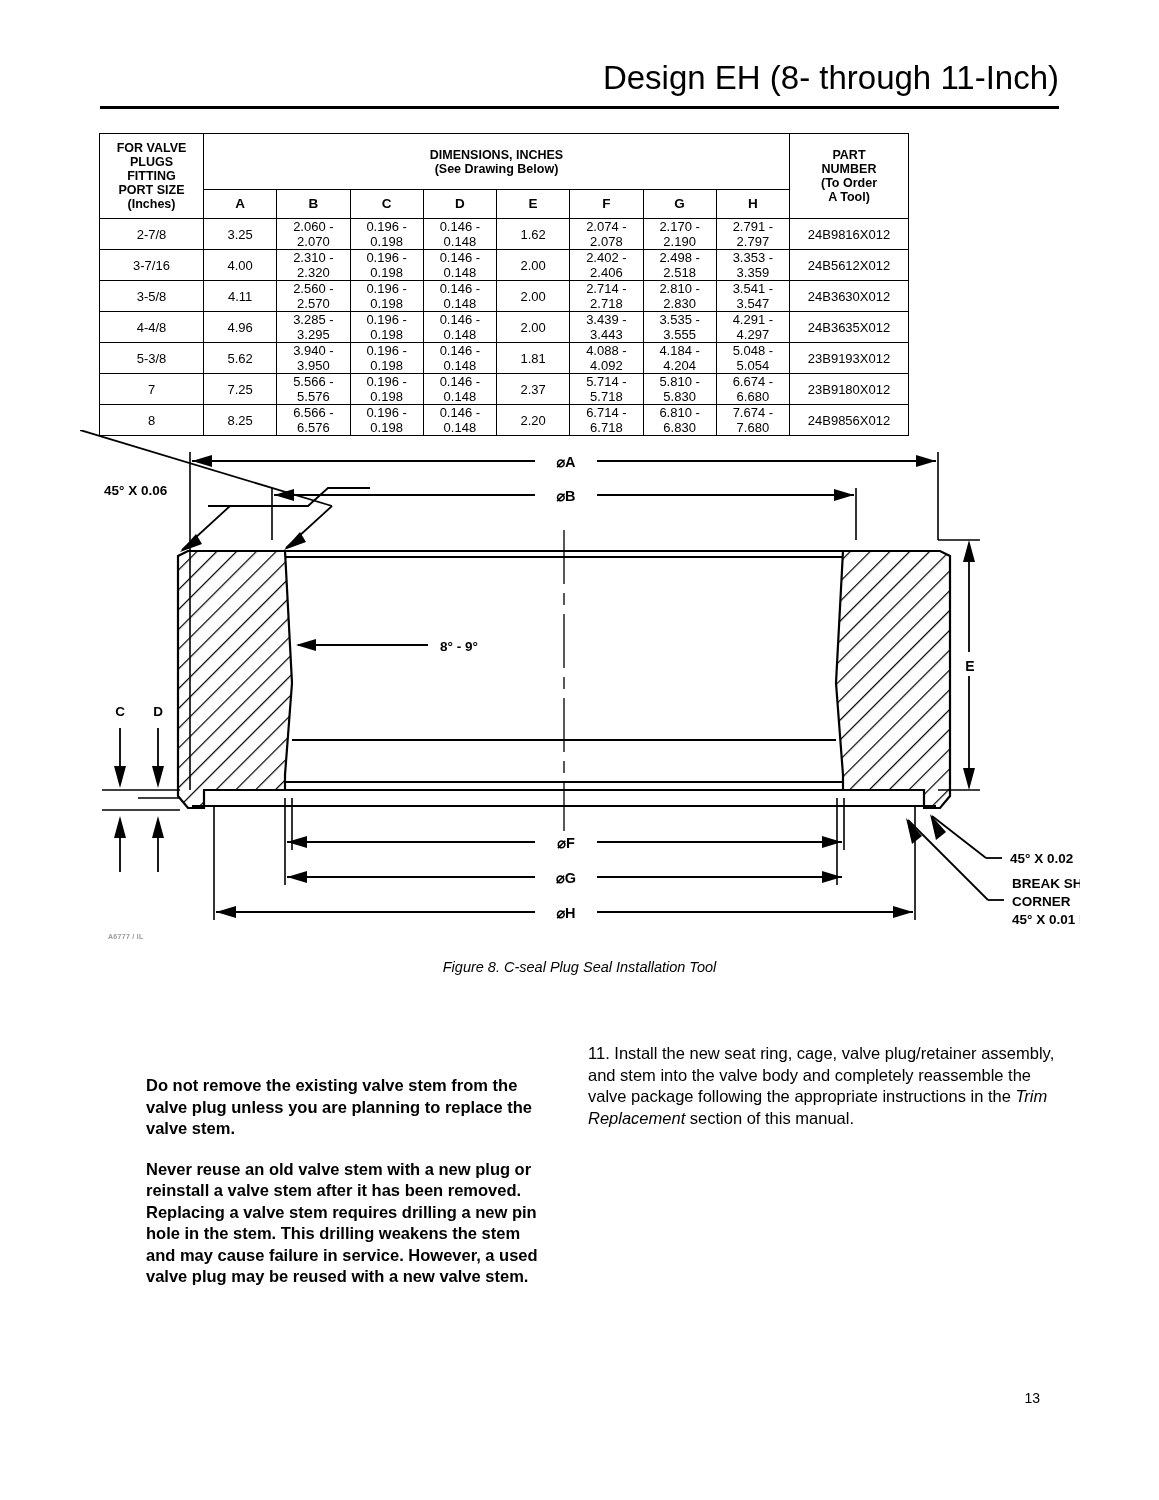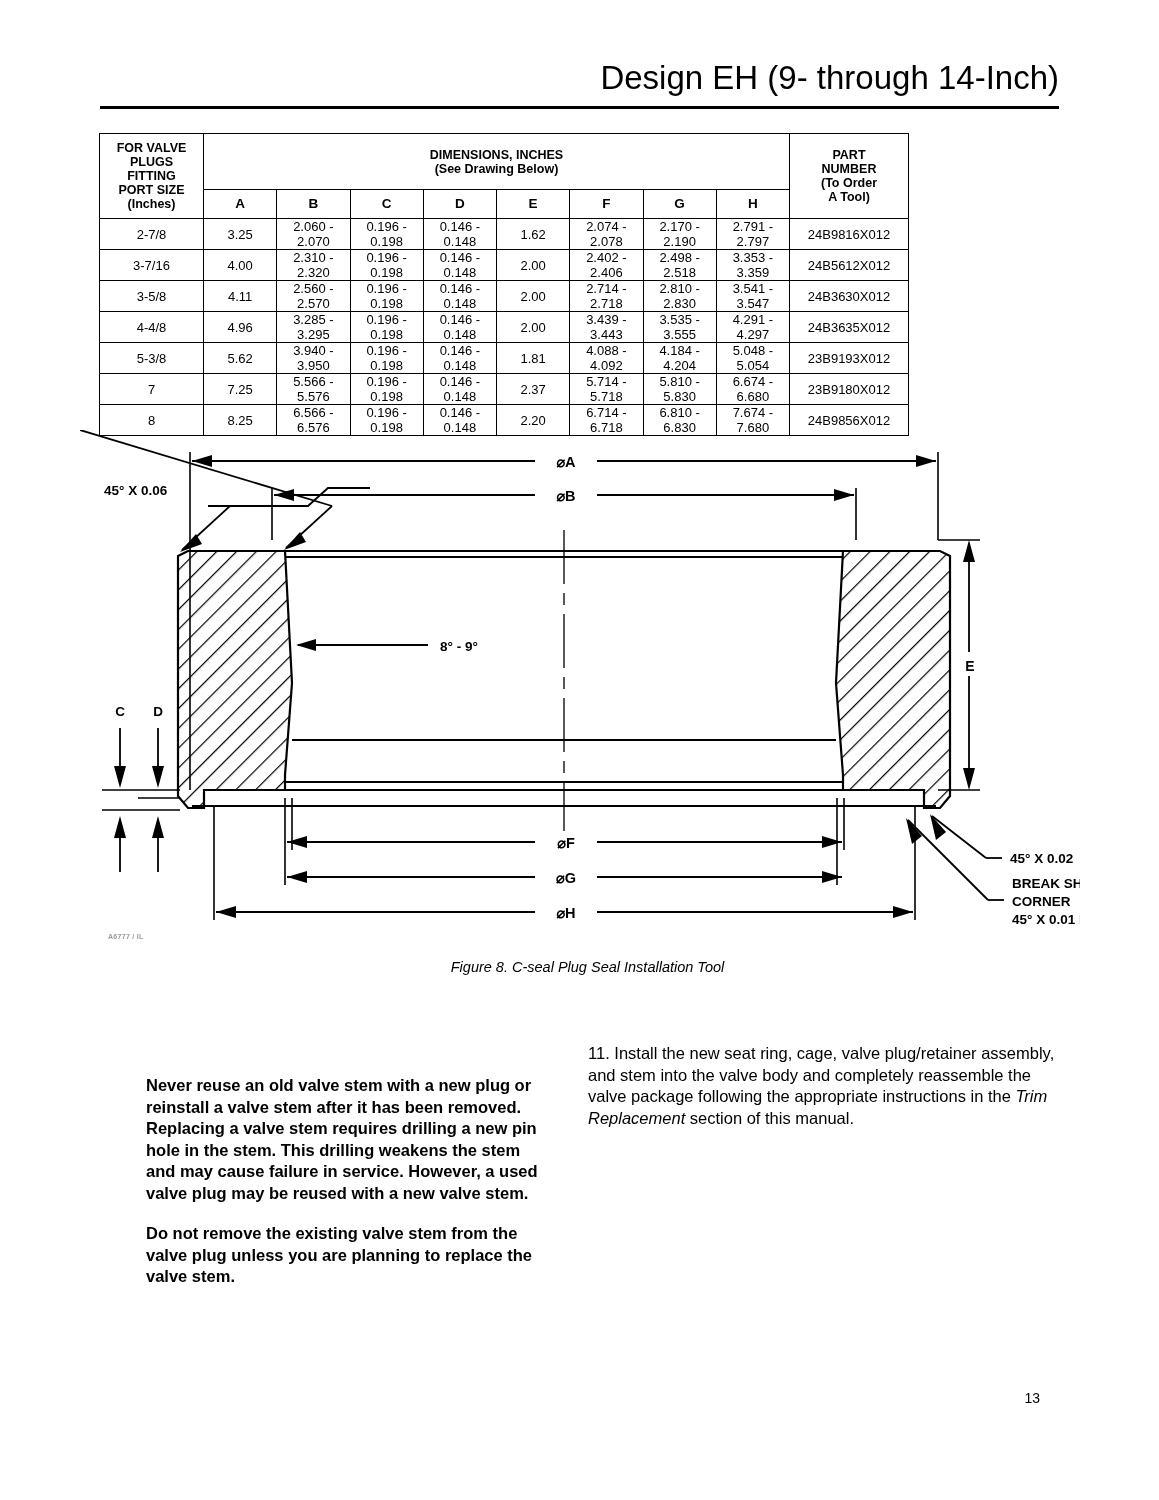--- a/index.html
+++ b/index.html
@@ -96,21 +96,21 @@
     position: absolute;
     left: 80px;
     top: 430px;
     width: 1000px;
     height: 510px;
   }
   .drawing svg { display: block; }
 
   .fig-caption {
     position: absolute;
-    left: 108px;
+    left: 100px;
     top: 959px;
     width: 959px;
     text-align: center;
     font-size: 14.5px;
     font-style: italic;
   }
 
   
   .col-left {
     position: absolute;
@@ -172,21 +172,21 @@
     font-size: 7px;
     font-weight: bold;
     color: #9a9a9a;
     letter-spacing: 0.3px;
   }
 </style>
 </head>
 <body>
 
 <div class="page-header">
-  <div class="title">Design EH (9- through 14-Inch)</div>
+  <div class="title">Design EH (8- through 11-Inch)</div>
 </div>
 <div class="header-rule"></div>
 
 <table class="dim-table">
   <thead>
     <tr>
       <th class="th-portsize" rowspan="2">
         <div>FOR VALVE</div>
         <div>PLUGS</div>
         <div>FITTING</div>
@@ -454,22 +454,22 @@
   </g>
 </svg>
 </div>
 
 <div class="drawing-code">A6777 / IL</div>
 
 <div class="fig-caption">Figure 8. C-seal Plug Seal Installation Tool</div>
 
 <div class="col-left">
   <div class="caution-body">
+    <p>Do not remove the existing valve stem from the valve plug unless you are planning to replace the valve stem.</p>
     <p>Never reuse an old valve stem with a new plug or reinstall a valve stem after it has been removed. Replacing a valve stem requires drilling a new pin hole in the stem. This drilling weakens the stem and may cause failure in service. However, a used valve plug may be reused with a new valve stem.</p>
-    <p>Do not remove the existing valve stem from the valve plug unless you are planning to replace the valve stem.</p>
   </div>
 </div>
 
 <div class="col-right">
   <p><span>11.  Install the new seat ring, cage, valve plug/retainer assembly, and stem into the valve body and completely reassemble the valve package following the appropriate instructions in the </span><i>Trim Replacement</i><span> section of this manual.</span></p>
 </div>
 
 <div class="page-number">13</div>
 
 </body></html>

